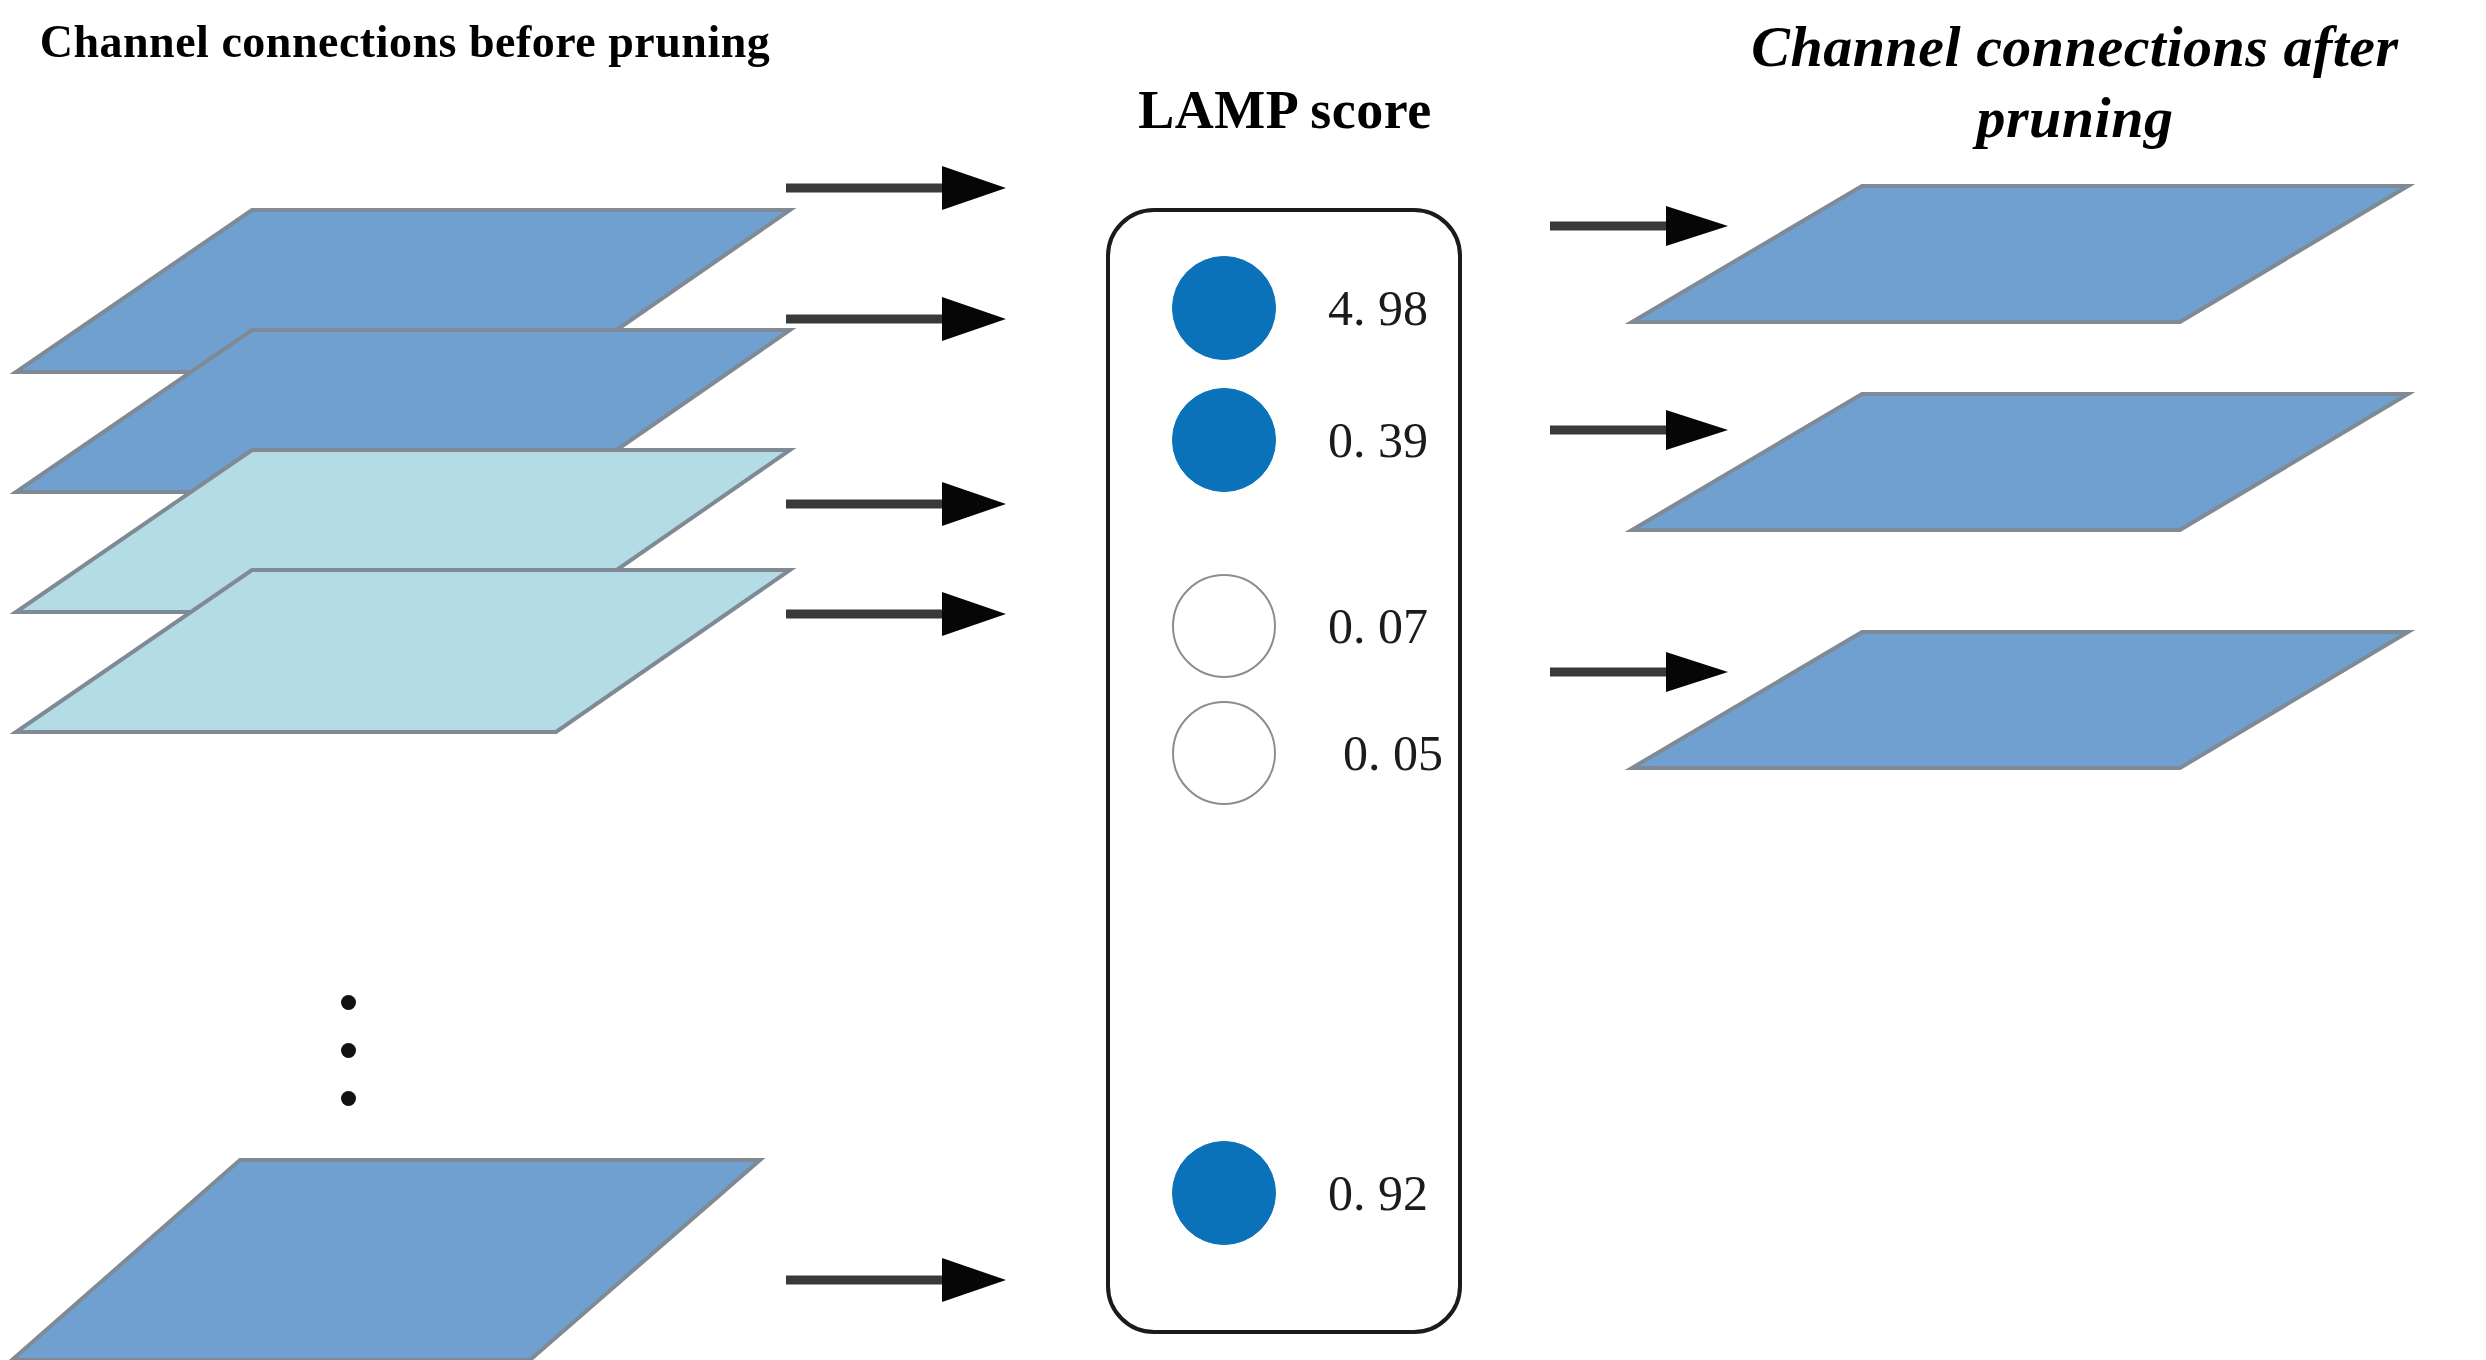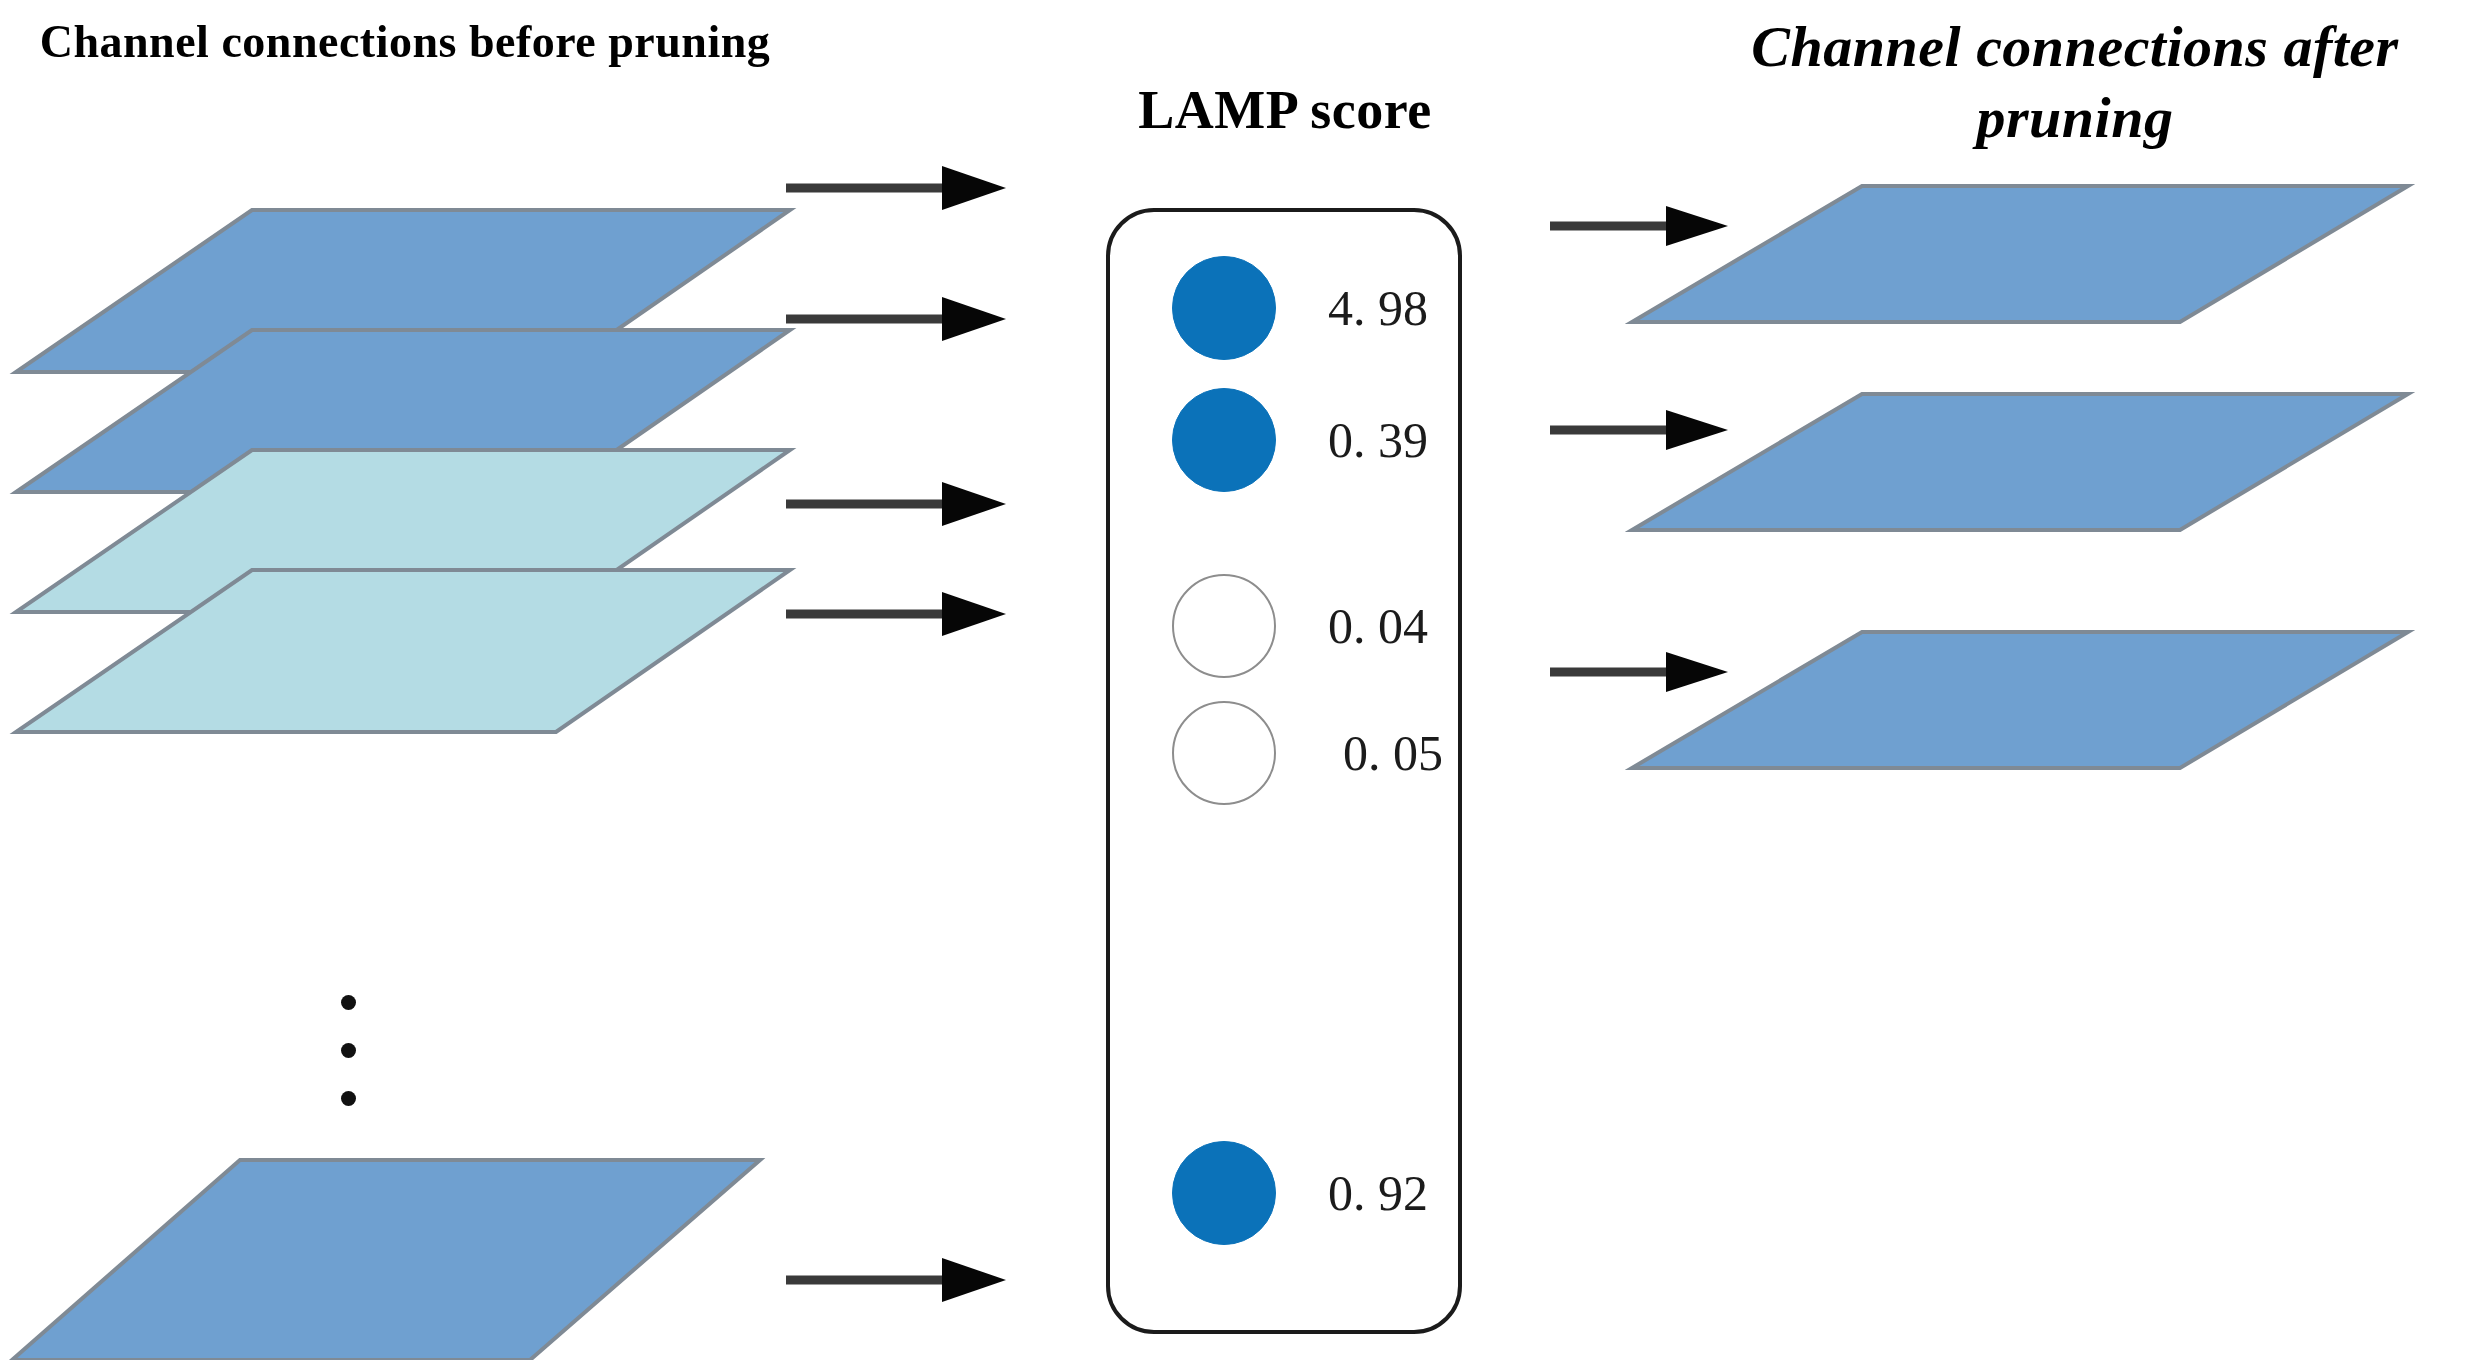--- a/index.html
+++ b/index.html
@@ -217,21 +217,21 @@
       <span class="score-value">4. 98</span>
     </div>
 
     <div class="score-row" style="top:172px;">
       <span class="score-dot filled"></span>
       <span class="score-value">0. 39</span>
     </div>
 
     <div class="score-row" style="top:358px;">
       <span class="score-dot hollow"></span>
-      <span class="score-value">0. 04</span>
+      <span class="score-value">0. 07</span>
     </div>
 
     <div class="score-row" style="top:485px;text-align:center;">
       <span class="score-dot hollow"></span>
       <span class="score-value">0. 05</span>
     </div>
 
     <div class="score-row" style="top:925px;">
       <span class="score-dot filled"></span>
       <span class="score-value">0. 92</span>

